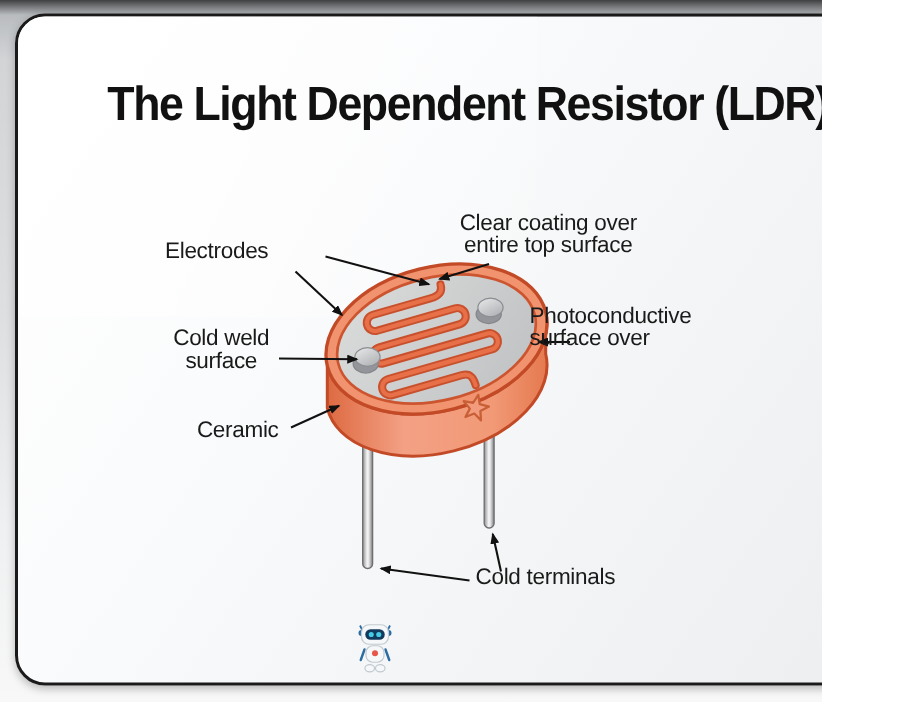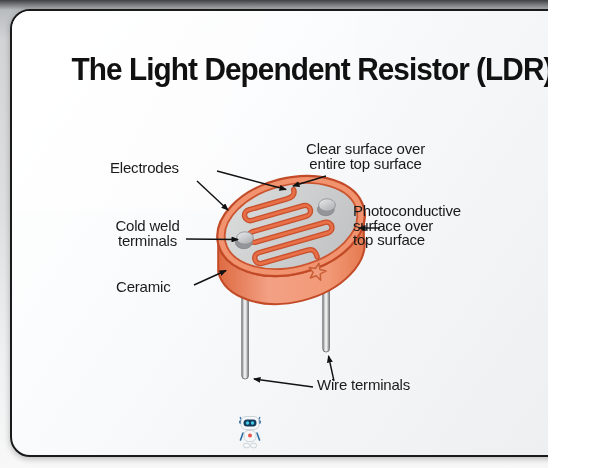--- a/index.html
+++ b/index.html
@@ -109,38 +109,37 @@
       <line x1="380" y1="228" x2="359" y2="228" marker-end="url(#ah)"></line>
       <line x1="194" y1="285" x2="226" y2="270.5" marker-end="url(#ah)"></line>
       <line x1="313" y1="387" x2="254" y2="379" marker-end="url(#ah)"></line>
       <line x1="334" y1="381" x2="328.5" y2="356" marker-end="url(#ah)"></line>
     </g>
   </svg>
 
   <div class="lbl" style="left:110px;top:161px;width:104px;">Electrodes</div>
 
   <div class="lbl" style="left:283px;top:142px;width:165px;text-align:center;">
-    <div>Clear surface over</div>
+    <div>Clear coating over</div>
     <div>entire top surface</div>
   </div>
 
   <div class="lbl" style="left:105px;top:219px;width:85px;text-align:center;">
     <div>Cold weld</div>
-    <div>terminals</div>
+    <div>surface</div>
   </div>
 
   <div class="lbl" style="left:353px;top:204px;width:145px;text-align:left;">
     <div>Photoconductive</div>
     <div>surface over</div>
-    <div>top surface</div>
   </div>
 
-  <div class="lbl" style="left:116px;top:280px;width:85px;">Ceramic</div>
+  <div class="lbl" style="left:116px;top:280px;width:85px;text-align:center;">Ceramic</div>
 
-  <div class="lbl" style="left:317px;top:378px;">Wire terminals</div>
+  <div class="lbl" style="left:317px;top:378px;">Cold terminals</div>
 
   <div class="logo">
     <svg class="logo-robot" viewBox="0 0 26 40">
       <line x1="4.5" y1="7" x2="3" y2="4" stroke="#2b6ca3" stroke-width="1.2"></line>
       <line x1="21.5" y1="7" x2="23" y2="4" stroke="#2b6ca3" stroke-width="1.2"></line>
       <circle cx="4" cy="9" r="2" fill="#2b6ca3"></circle>
       <circle cx="22" cy="9" r="2" fill="#2b6ca3"></circle>
       <rect x="4" y="3.5" width="18" height="13" rx="5" fill="#f5f7f8" stroke="#c2cad0" stroke-width="0.8"></rect>
       <rect x="6.5" y="6.5" width="13" height="7" rx="3.5" fill="#123a5c"></rect>
       <circle cx="10.5" cy="10" r="1.7" fill="#45cbe6"></circle>

